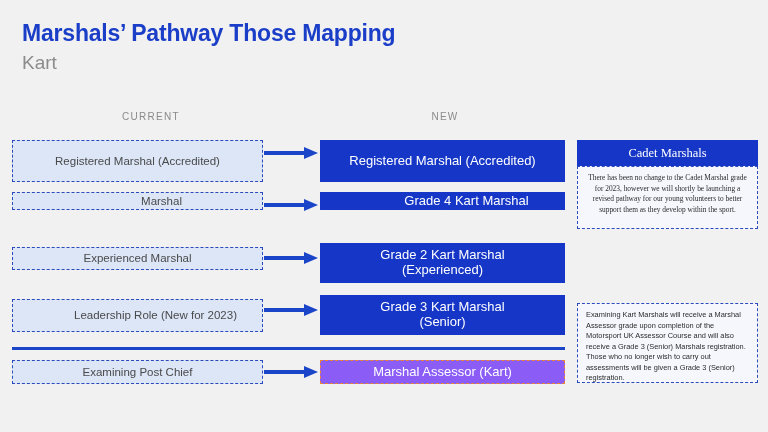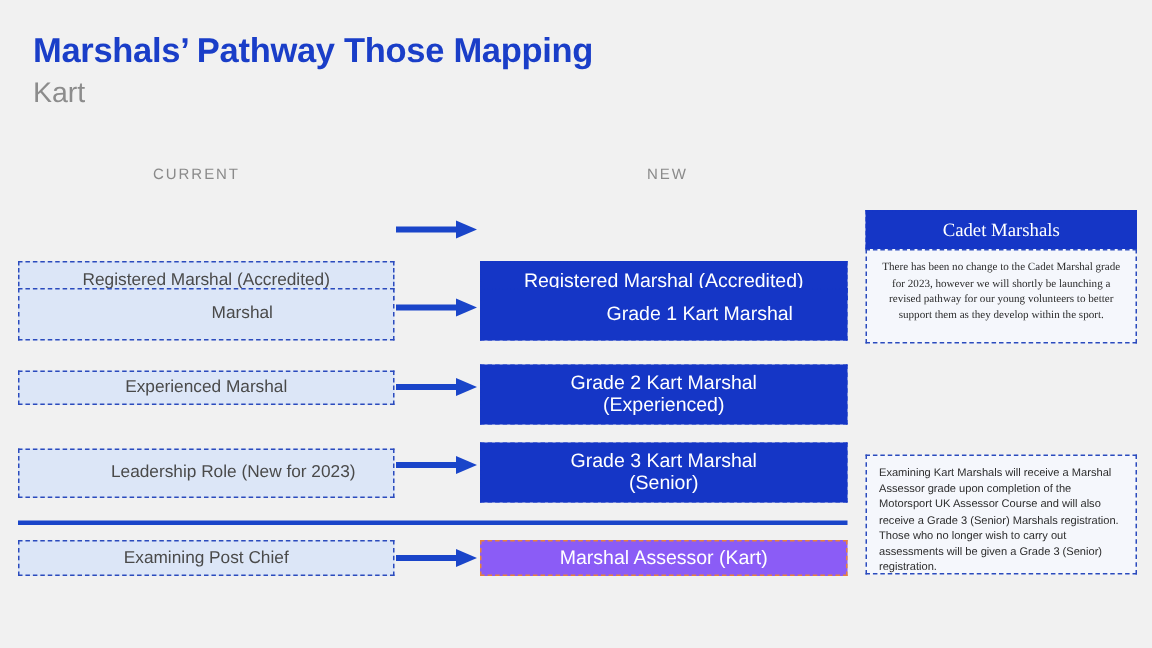--- a/index.html
+++ b/index.html
@@ -24,21 +24,21 @@
     font-size:19px;color:#8c8c8c;font-weight:normal;
     white-space:nowrap;
   }
 
   .colhead{
     position:absolute;top:111px;
     font-size:10px;letter-spacing:1.3px;
     color:#8a8a8a;text-align:center;
     white-space:nowrap;
   }
-  .colhead.current{left:68px;width:126px;text-align:center;}
+  .colhead.current{left:88px;width:126px;text-align:center;}
   .colhead.new{left:382px;width:126px;}
 
   .box{
     position:absolute;
     display:flex;align-items:center;justify-content:center;
     text-align:center;
     box-sizing:border-box;
     line-height:1.12;
   }
   .box.left{
@@ -54,22 +54,22 @@
     color:#ffffff;
     font-size:13px;
     left:320px;width:245px;
   }
   .box.right.orange{
     background:#8b5cf6;
     border:1px dashed #e8823a;
   }
 
   
-  .r1{top:140px;height:26px;margin-top:34px;}
-  .r2{top:192px;height:35px;padding-left:48px;}
+  .r1{top:140px;height:42px;}
+  .r2{top:192px;height:18px;padding-left:48px;}
   .r3l{top:247px;height:23px;}
   .r3r{top:243px;height:40px;}
   .r4l{top:299px;height:33px;padding-left:36px;}
   .r4r{top:295px;height:40px;}
   .r5{top:360px;height:24px;}
 
   .arrow{
     position:absolute;left:264px;width:56px;height:12px;
   }
   .arrow .shaft{
@@ -139,21 +139,21 @@
   <div class="box right r1">
     <span>Registered Marshal (Accredited)</span>
   </div>
 
   <div class="box left r2">Marshal</div>
   <div class="arrow a2">
     <span class="shaft"></span>
     <span class="head"></span>
   </div>
   <div class="box right r2">
-    <span>Grade 1 Kart Marshal</span>
+    <span>Grade 4 Kart Marshal</span>
   </div>
 
   <div class="box left r3l">Experienced Marshal</div>
   <div class="arrow a3">
     <span class="shaft"></span>
     <span class="head"></span>
   </div>
   <div class="box right r3r">
     <div>
       <div>Grade 2 Kart Marshal</div>

